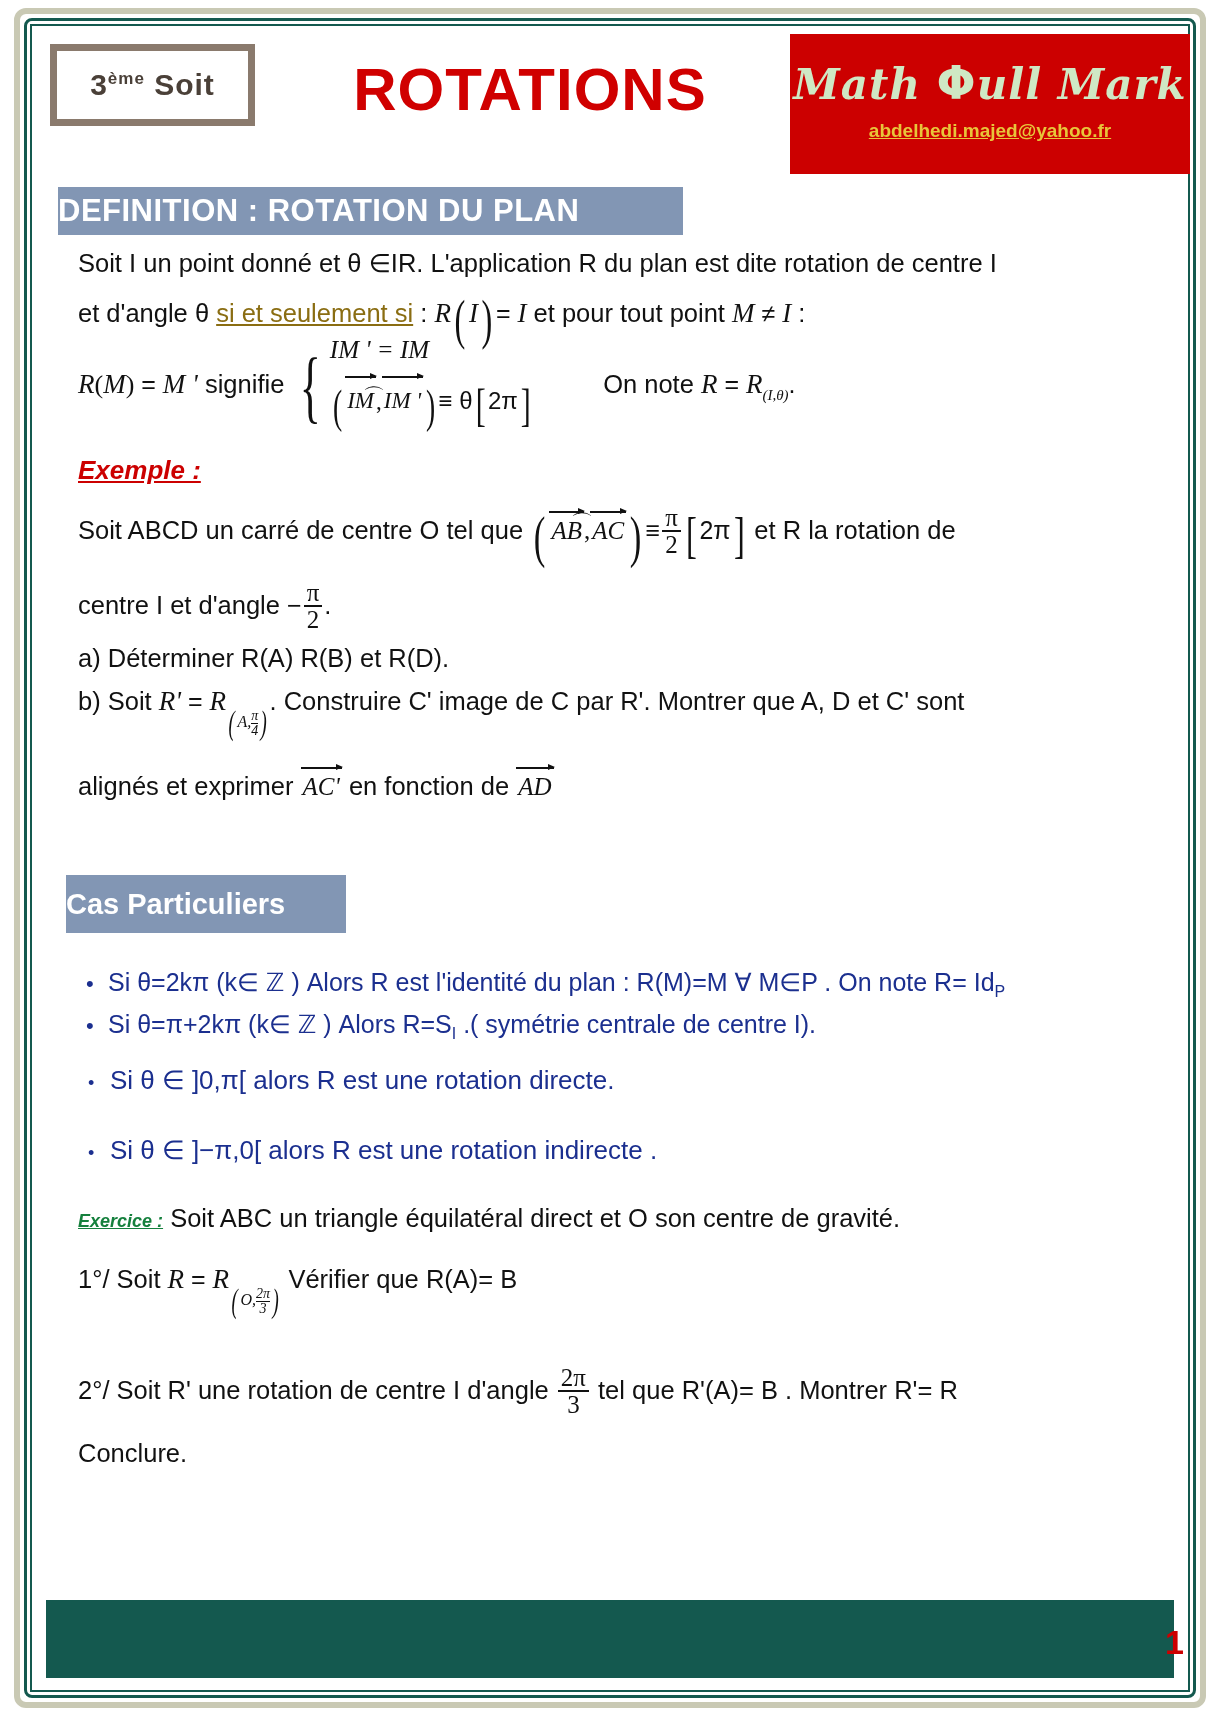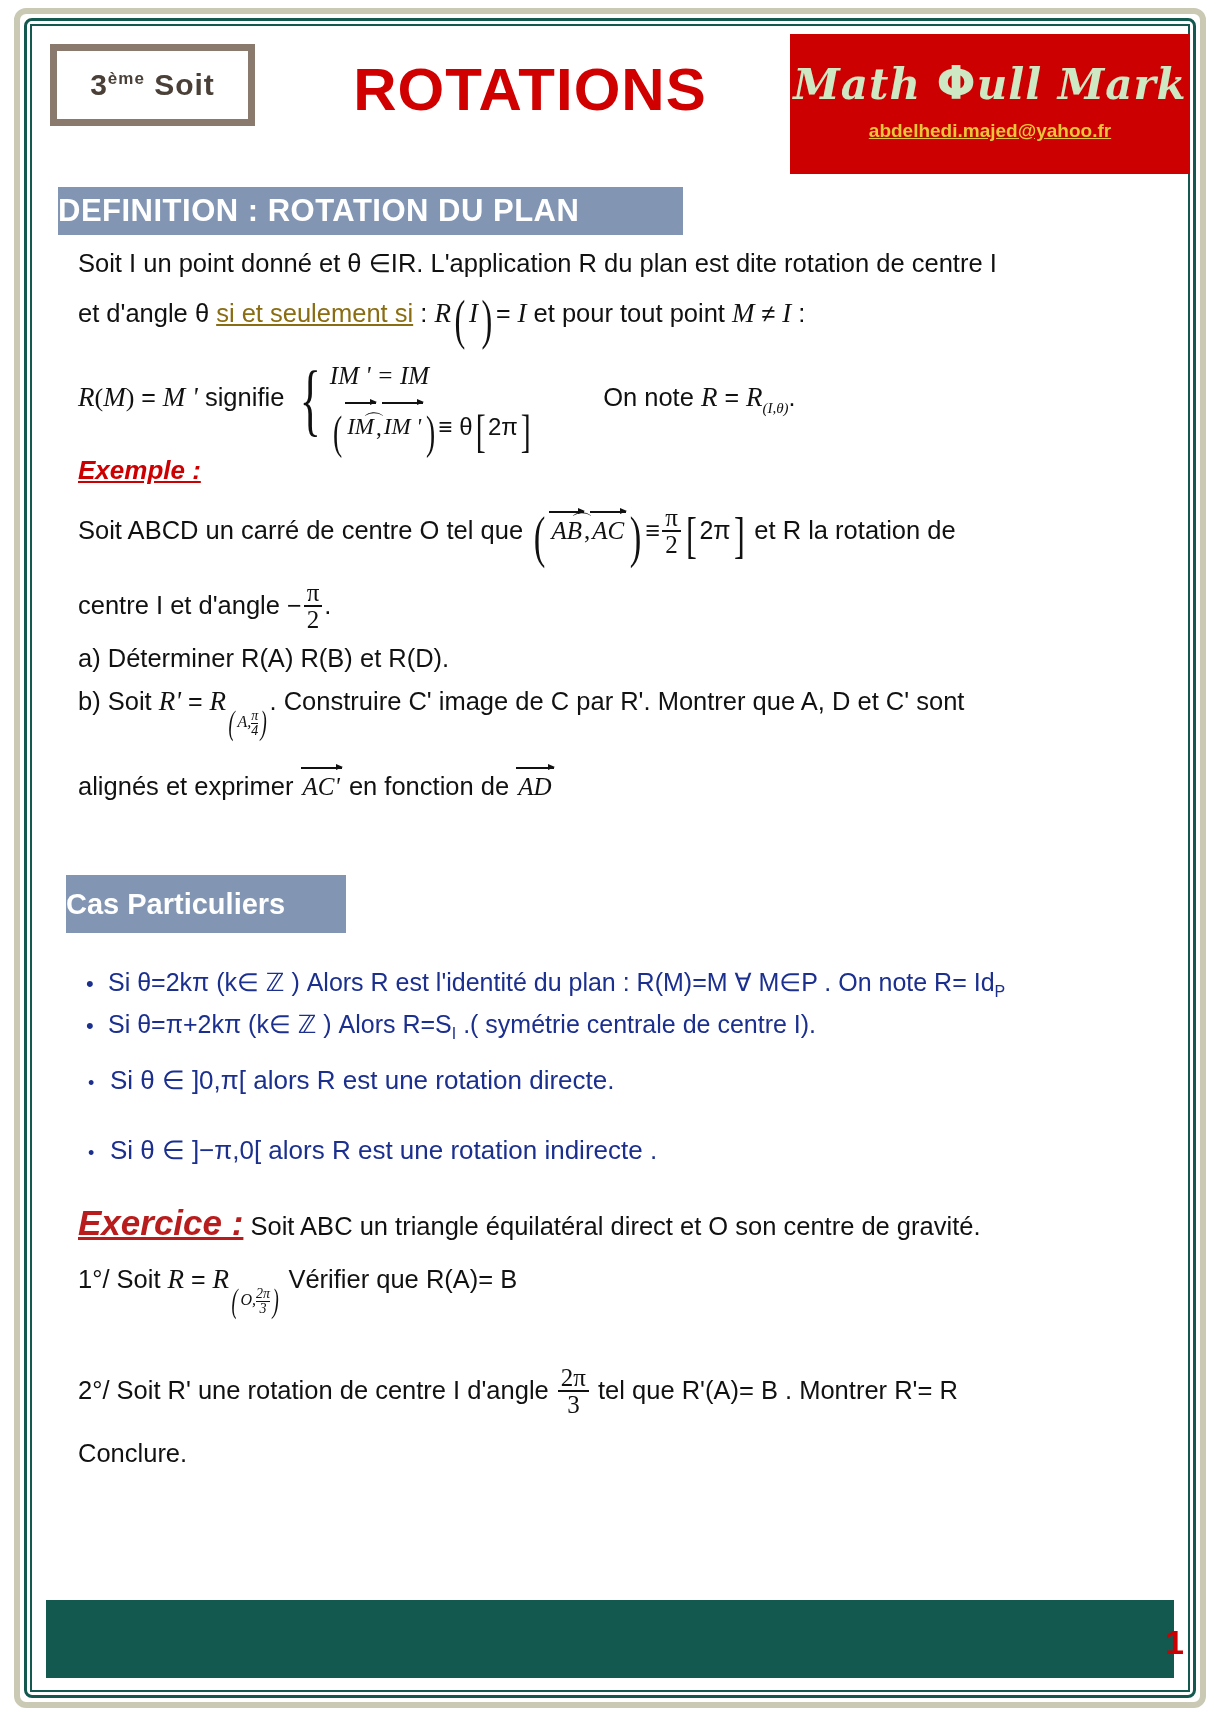--- a/index.html
+++ b/index.html
@@ -178,42 +178,42 @@
   
   .sys{
     display:inline-block;vertical-align:middle;position:relative;
   }
   .sysbrace{
     display:inline-block;font-size:80px;font-family:"Liberation Serif", serif;
     vertical-align:middle;line-height:0.7;font-weight:300;
     transform:scaleX(0.55);
   }
   .syslines{
-    display:inline-block;vertical-align:middle;margin-top:26px;
+    display:inline-block;vertical-align:middle;
   }
   .sysline{font-size:25px;white-space:nowrap;line-height:1.55;}
 
   
   .rsub{
     font-size:15px;font-family:"Liberation Serif", serif;font-style:italic;
     vertical-align:-0.5em;
   }
   .rsub-stack{
     display:inline-block;vertical-align:-1.05em;font-size:16px;
     font-family:"Liberation Serif", serif;font-style:italic;
   }
   .parenthin{display:inline-block;transform:scaleX(0.55);font-size:34px;vertical-align:-0.20em;font-family:"Liberation Serif",serif;}
 
   
   .exemple{
     color:#cc0000;font-style:italic;font-weight:bold;font-size:26px;
     text-decoration:underline;
   }
   .exercice{
-    color:#b91c1c;font-style:italic;font-weight:bold;font-size:35px;
+    color:#15803d;font-style:italic;font-weight:bold;font-size:18px;
     text-decoration:underline;
   }
 
   
   .bl{
     position:absolute;color:#1b2f8f;font-size:25px;white-space:nowrap;
   }
   .bl .dot{
     display:inline-block;width:22px;font-size:22px;color:#1b2f8f;
   }

